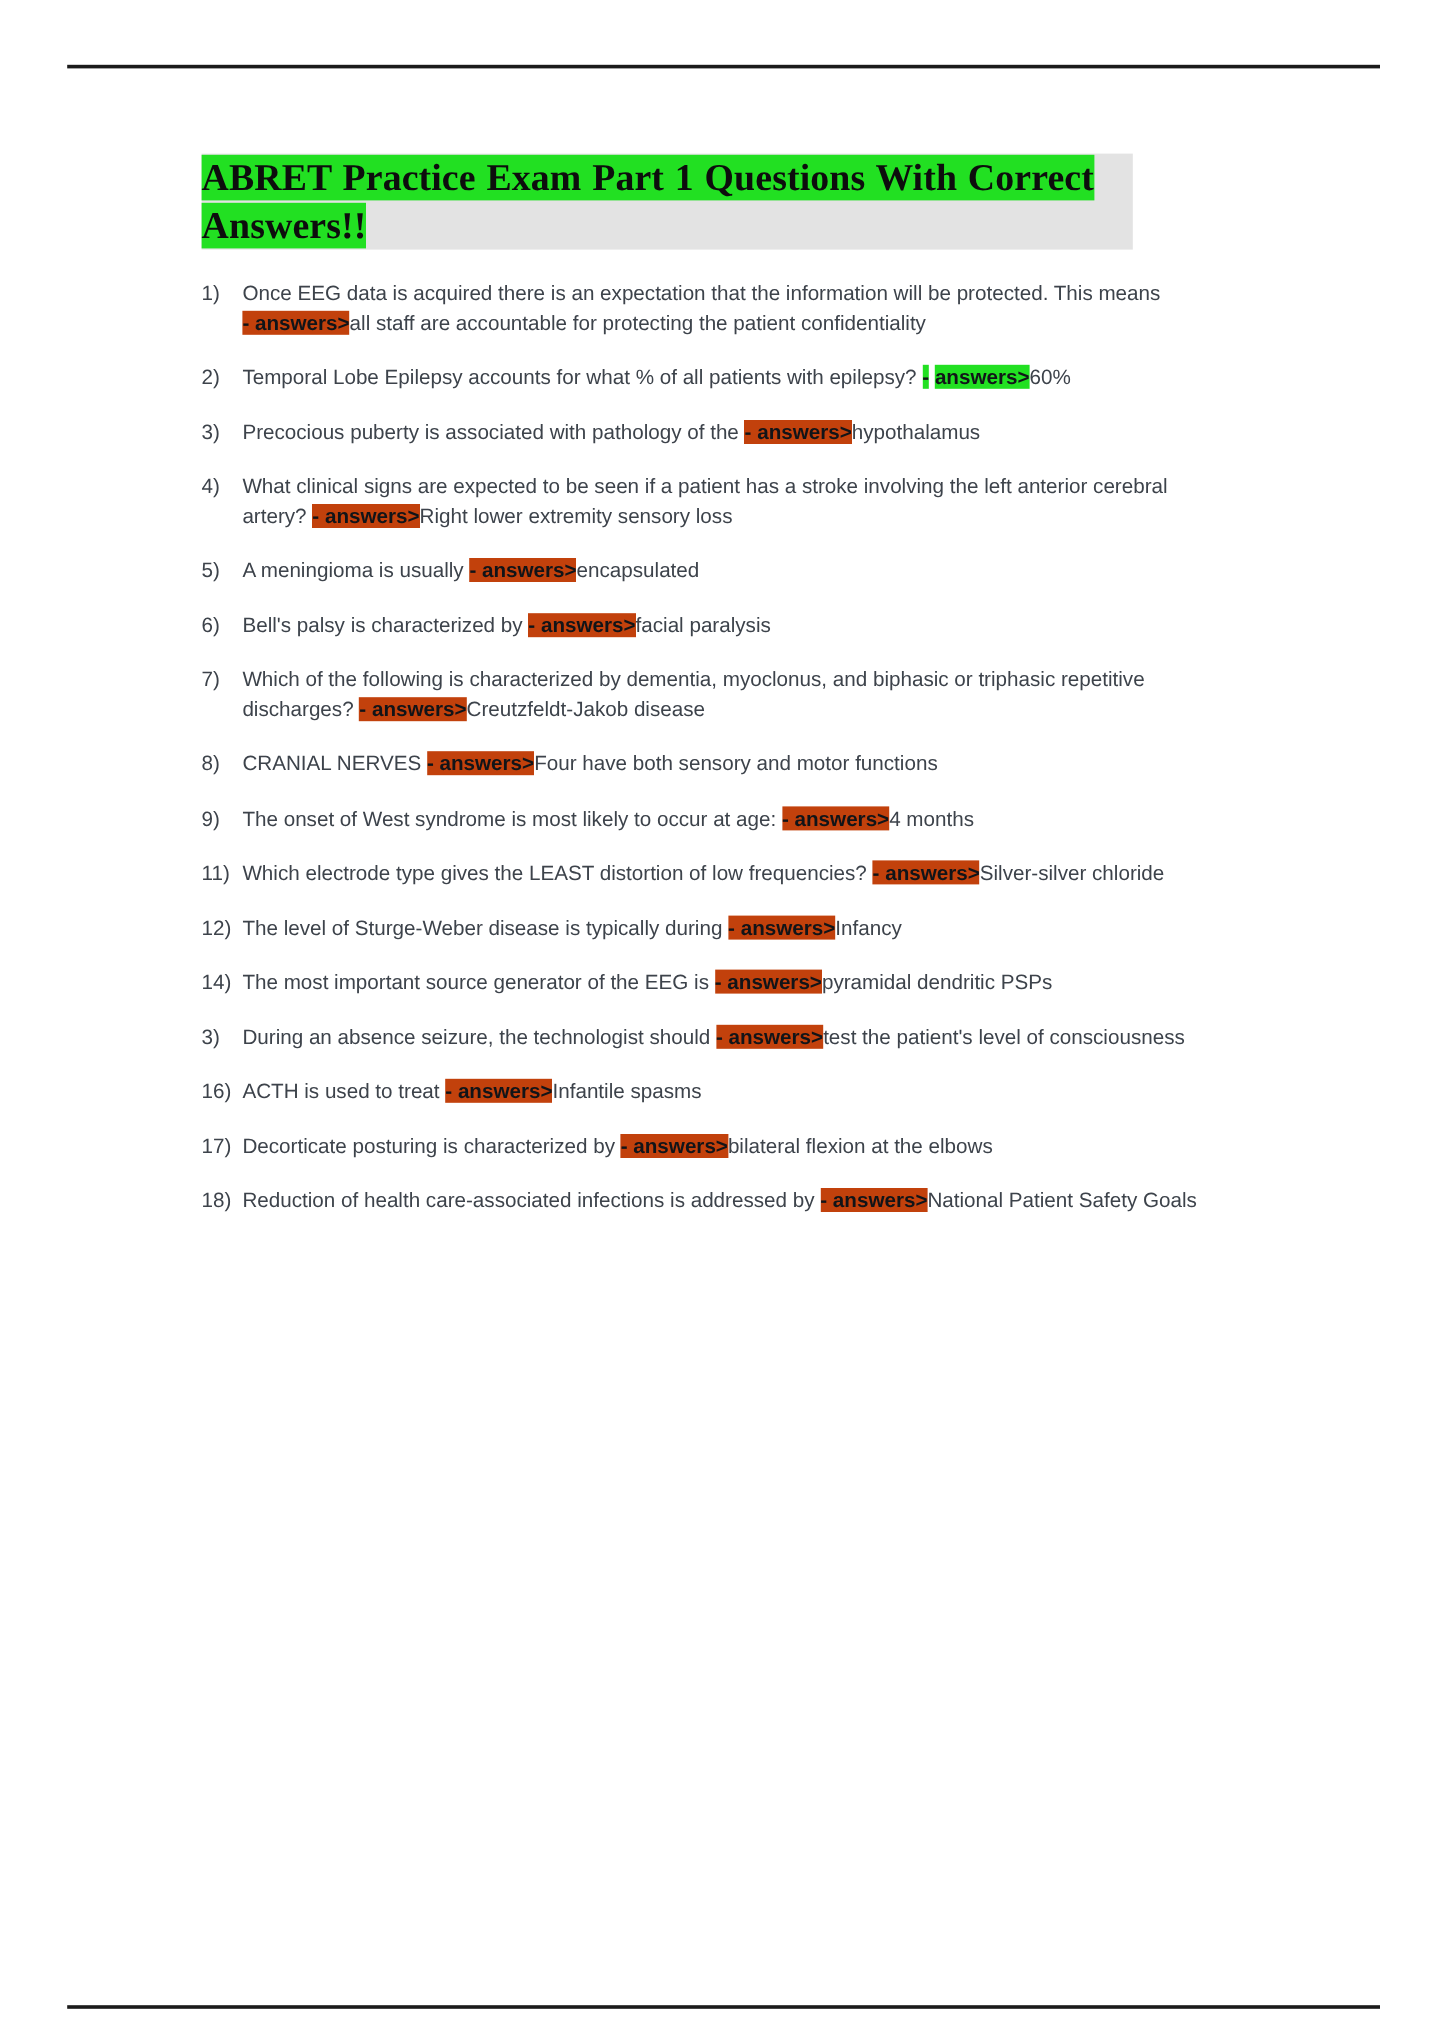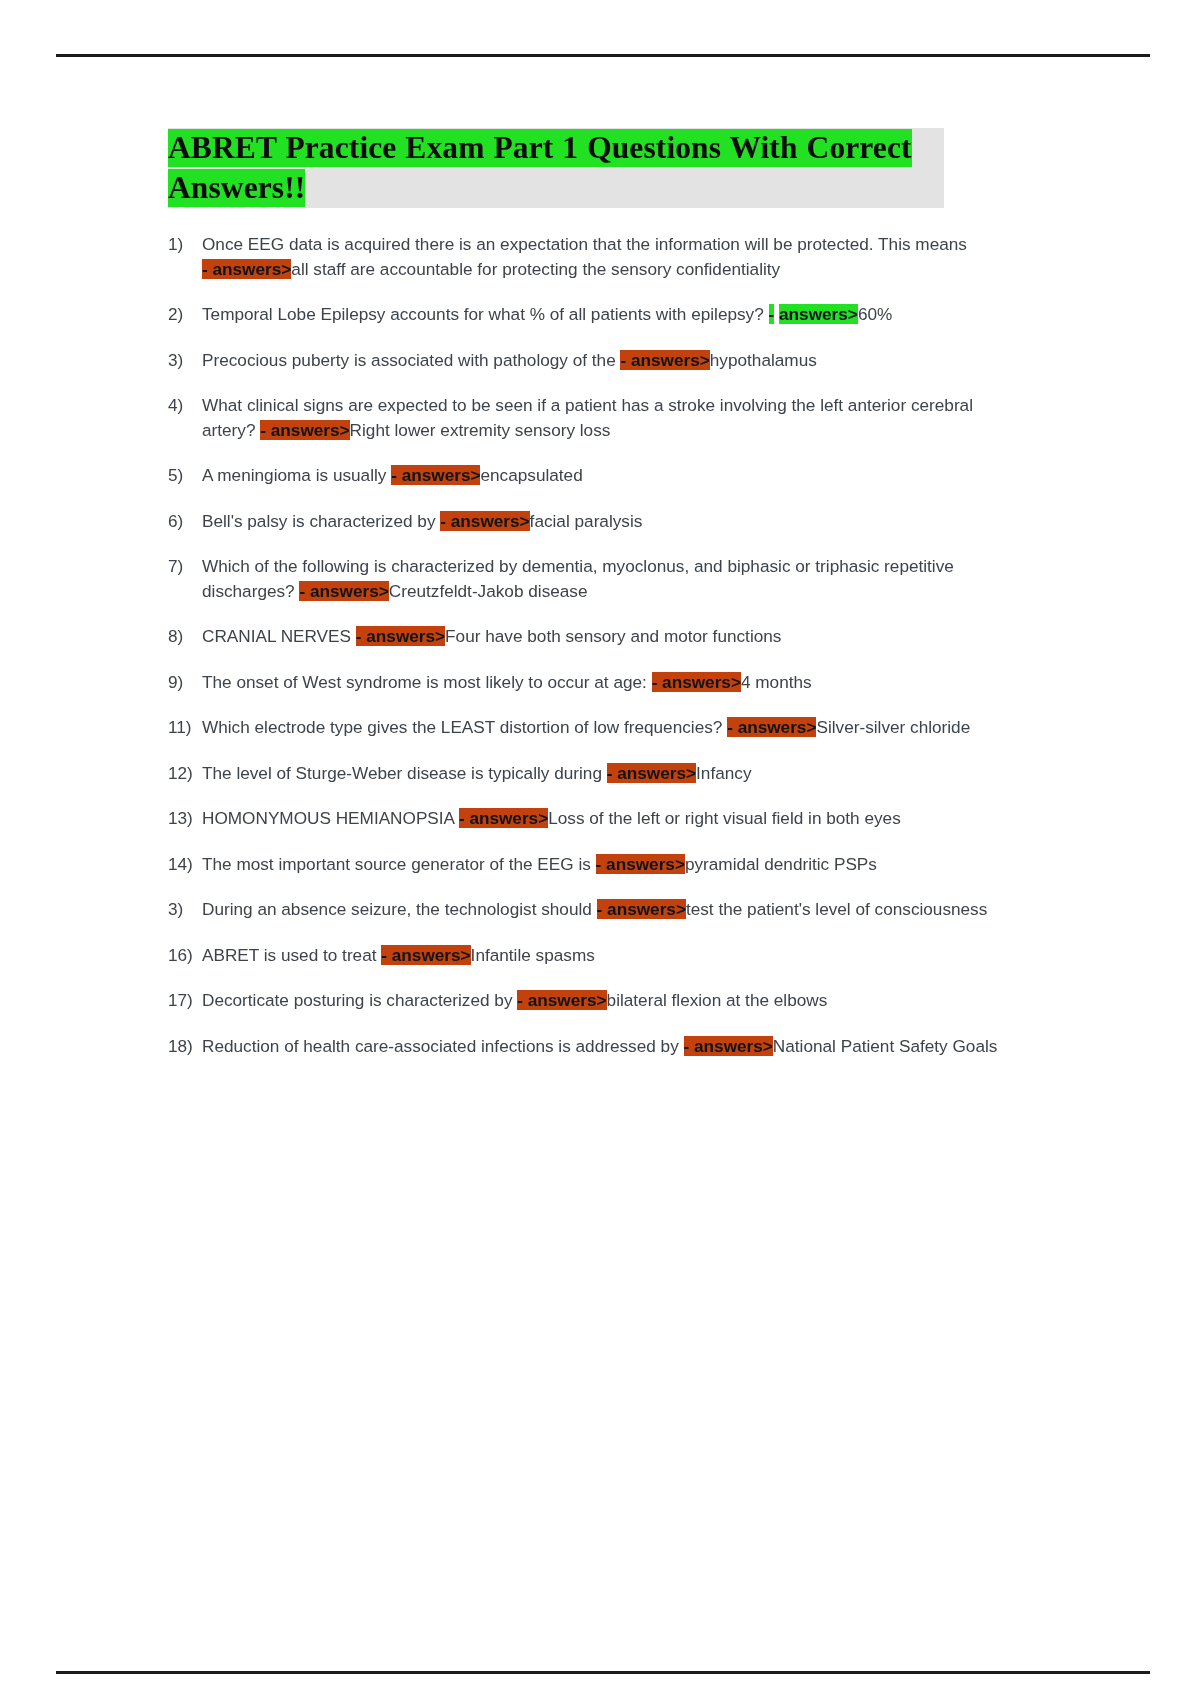--- a/index.html
+++ b/index.html
@@ -116,21 +116,21 @@
   <div class="title-band">
     <h1 class="doc-title">
       <span class="hl">ABRET Practice Exam Part 1 Questions With Correct</span><br>
       <span class="hl">Answers!!</span>
     </h1>
   </div>
 
   <div class="qlist">
       <div class="qitem">
         <span class="num">1)</span>
-        <span class="qtext"><span>Once EEG data is acquired there is an expectation that the information will be protected. This means </span><span class="ans">- answers&gt;</span><span>all staff are accountable for protecting the sensory confidentiality</span></span>
+        <span class="qtext"><span>Once EEG data is acquired there is an expectation that the information will be protected. This means </span><span class="ans">- answers&gt;</span><span>all staff are accountable for protecting the patient confidentiality</span></span>
       </div>
       <div class="qitem">
         <span class="num">2)</span>
         <span class="qtext"><span>Temporal Lobe Epilepsy accounts for what % of all patients with epilepsy? </span><span class="ans-split-a">-</span> <span class="ans-split-a">answers&gt;</span><span>60%</span></span>
       </div>
       <div class="qitem">
         <span class="num">3)</span>
         <span class="qtext"><span>Precocious puberty is associated with pathology of the </span><span class="ans">- answers&gt;</span><span>hypothalamus</span></span>
       </div>
       <div class="qitem">
@@ -159,34 +159,30 @@
       </div>
       <div class="qitem wide">
         <span class="num">11)</span>
         <span class="qtext"><span>Which electrode type gives the LEAST distortion of low frequencies? </span><span class="ans">- answers&gt;</span><span>Silver-silver chloride</span></span>
       </div>
       <div class="qitem wide">
         <span class="num">12)</span>
         <span class="qtext"><span>The level of Sturge-Weber disease is typically during </span><span class="ans">- answers&gt;</span><span>Infancy</span></span>
       </div>
       <div class="qitem wide">
-        <span class="num">13)</span>
-        <span class="qtext"><span>HOMONYMOUS HEMIANOPSIA </span><span class="ans">- answers&gt;</span><span>Loss of the left or right visual field in both eyes</span></span>
-      </div>
-      <div class="qitem wide">
         <span class="num">14)</span>
         <span class="qtext"><span>The most important source generator of the EEG is </span><span class="ans">- answers&gt;</span><span>pyramidal dendritic PSPs</span></span>
       </div>
       <div class="qitem wide">
         <span class="num">3)</span>
         <span class="qtext"><span>During an absence seizure, the technologist should </span><span class="ans">- answers&gt;</span><span>test the patient's level of consciousness</span></span>
       </div>
       <div class="qitem wide">
         <span class="num">16)</span>
-        <span class="qtext"><span>ABRET is used to treat </span><span class="ans">- answers&gt;</span><span>Infantile spasms</span></span>
+        <span class="qtext"><span>ACTH is used to treat </span><span class="ans">- answers&gt;</span><span>Infantile spasms</span></span>
       </div>
       <div class="qitem wide">
         <span class="num">17)</span>
         <span class="qtext"><span>Decorticate posturing is characterized by </span><span class="ans">- answers&gt;</span><span>bilateral flexion at the elbows</span></span>
       </div>
       <div class="qitem wide">
         <span class="num">18)</span>
         <span class="qtext"><span>Reduction of health care-associated infections is addressed by </span><span class="ans">- answers&gt;</span><span>National Patient Safety Goals</span></span>
       </div>
     </div>

